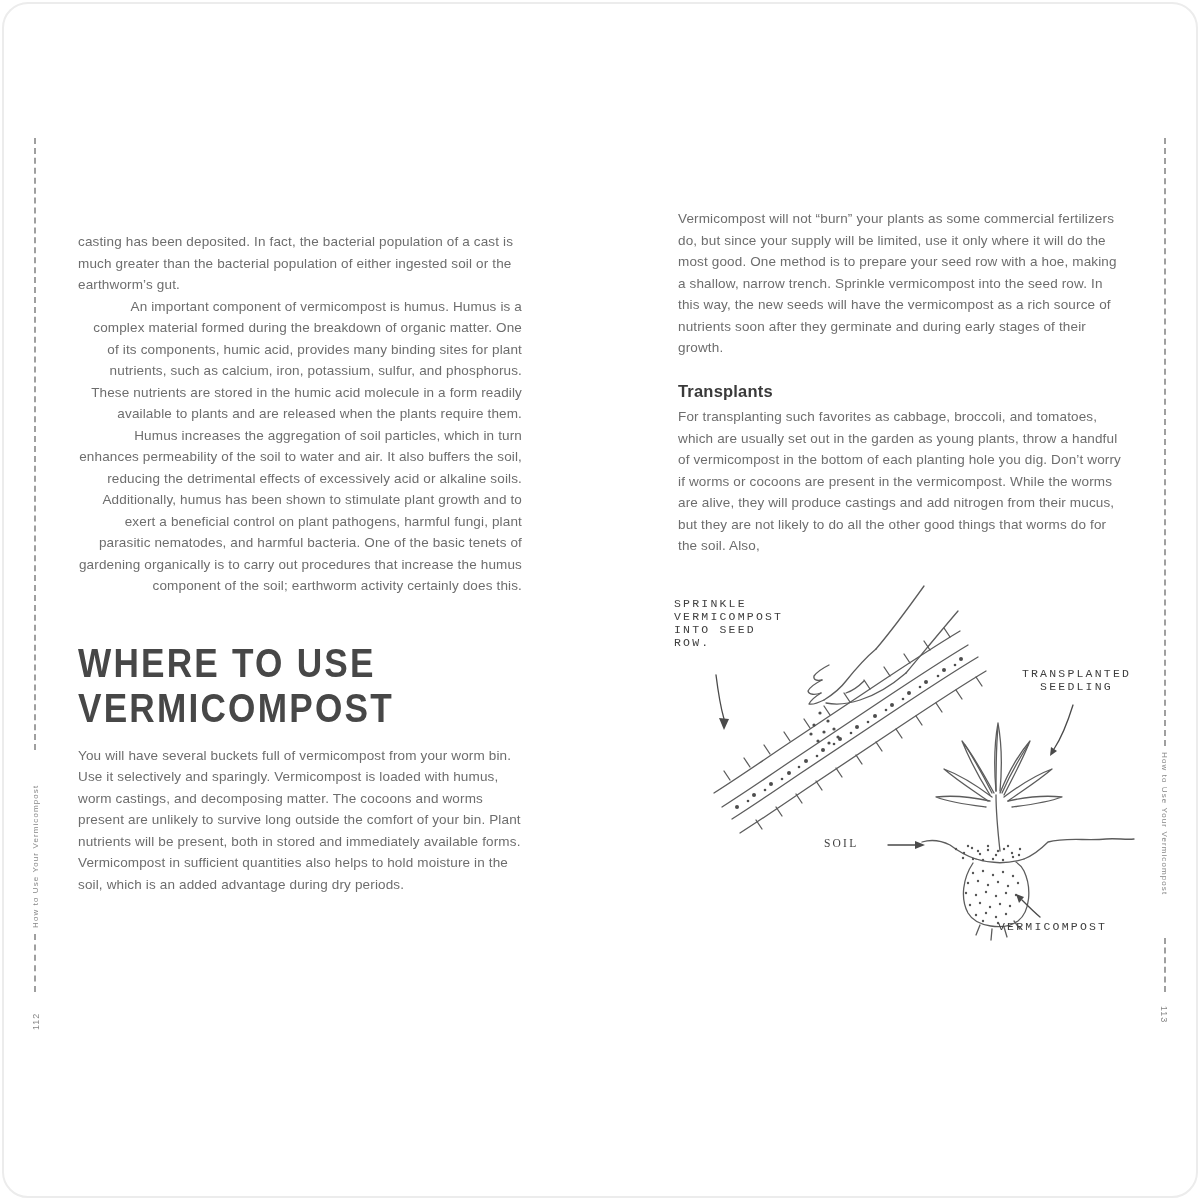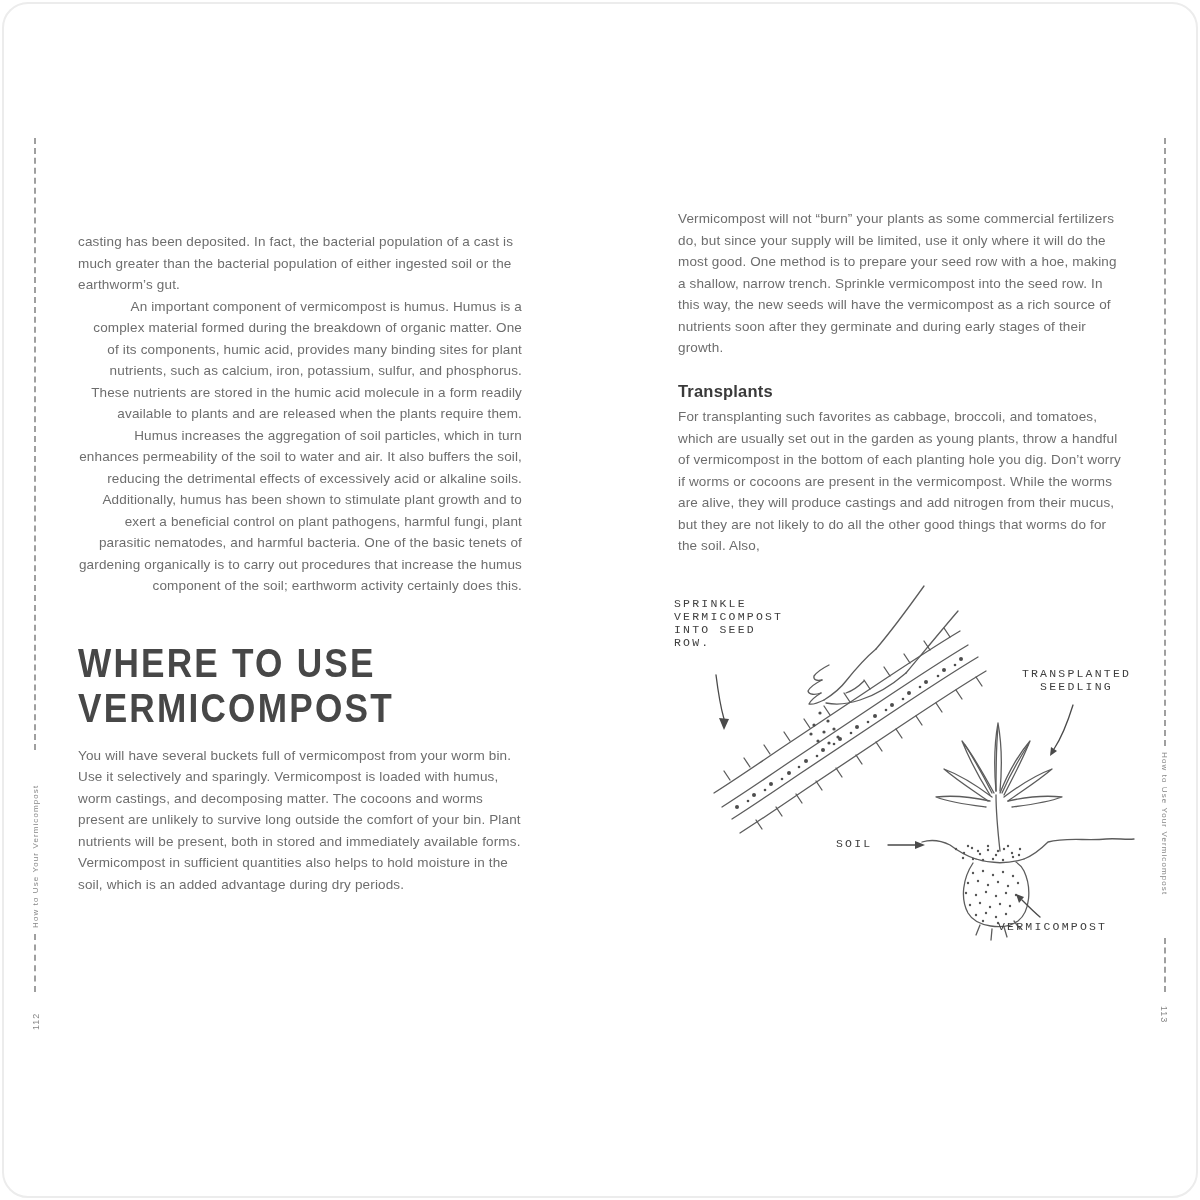--- a/index.html
+++ b/index.html
@@ -38,21 +38,21 @@
   .section-gap{margin-top:22px;}
 
   .illustration{position:absolute;left:668px;top:583px;width:472px;height:400px;}
   .illustration svg{position:absolute;left:0;top:0;}
   .illo-label{
     position:absolute;font-family:"Liberation Mono","DejaVu Sans Mono",monospace;
     font-size:11.5px;line-height:13px;letter-spacing:2.2px;color:#3f3f3f;white-space:pre-line;
   }
   .lbl-sprinkle{left:6px;top:14px;text-align:left;}
   .lbl-transplanted{left:345px;top:84px;width:127px;text-align:center;}
-  .lbl-soil{left:168px;top:254px;}
+  .lbl-soil{left:156px;top:254px;font-family:Liberation Serif, serif;}
   .lbl-vermicompost{left:330px;top:337px;}
 </style>
 </head>
 <body>
 
 <div class="canvas">
   <div class="photo-frame"></div>
 
   <div class="dashed-rule rule-left-top"></div>
   <div class="dashed-rule rule-left-bottom"></div>

